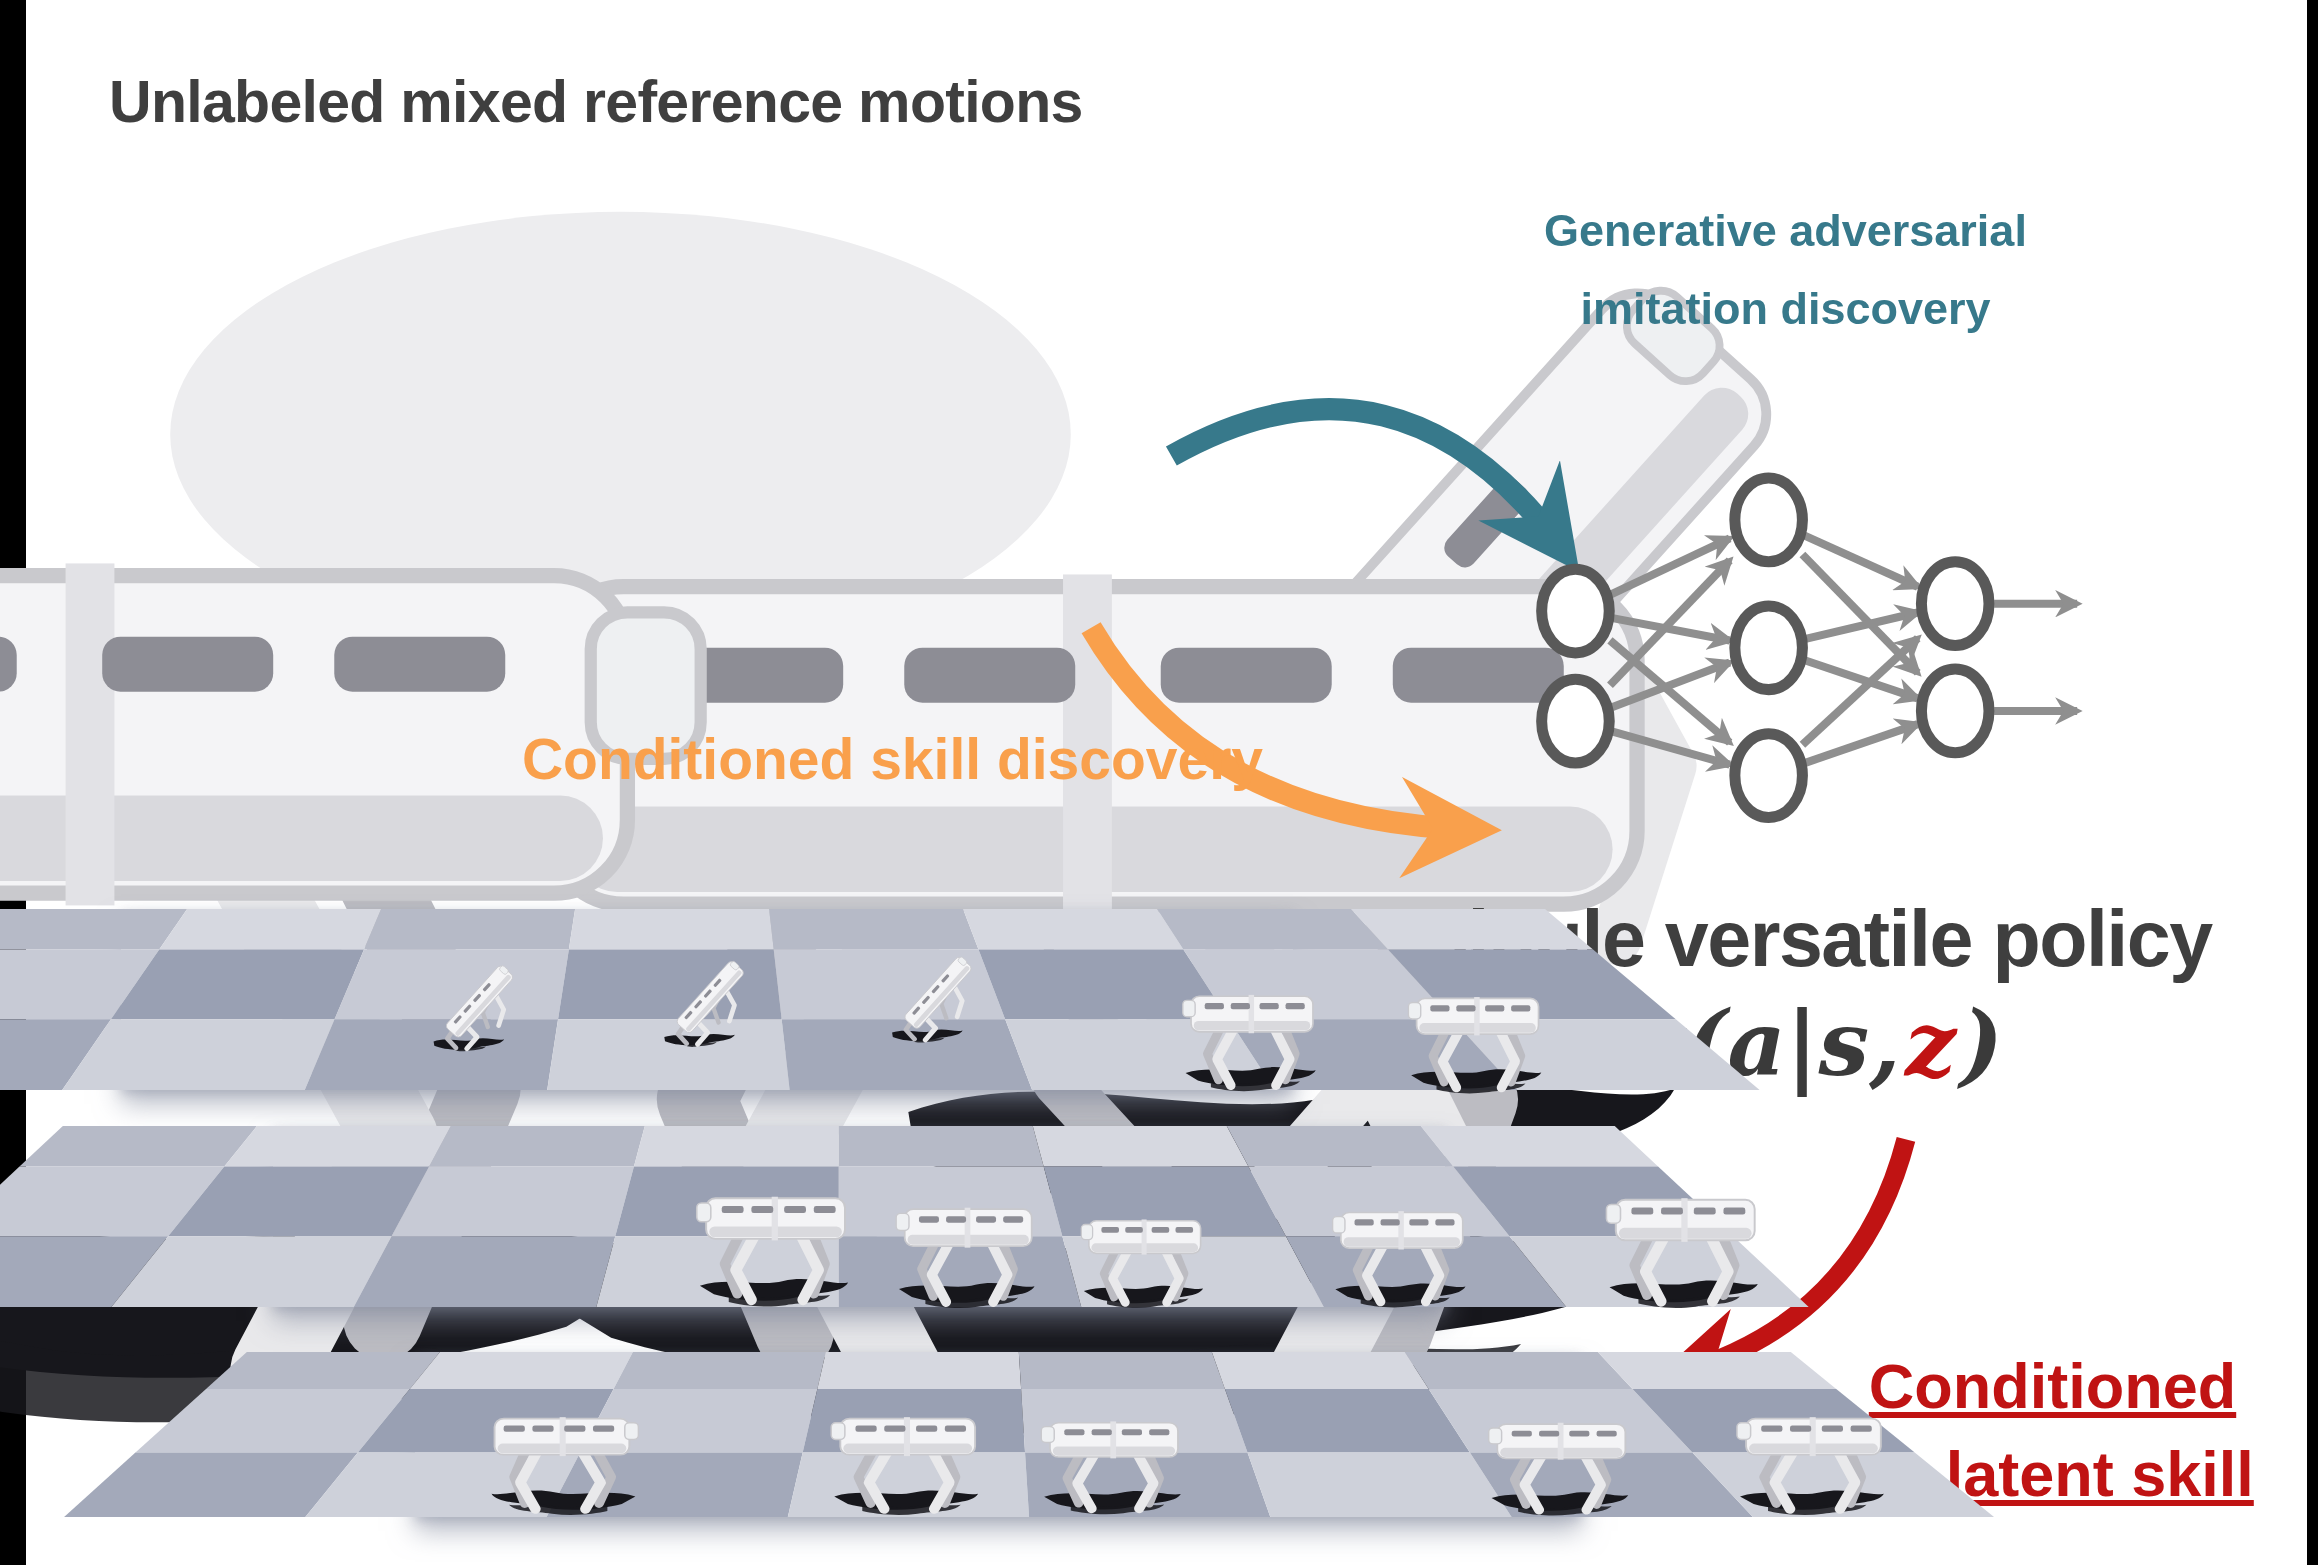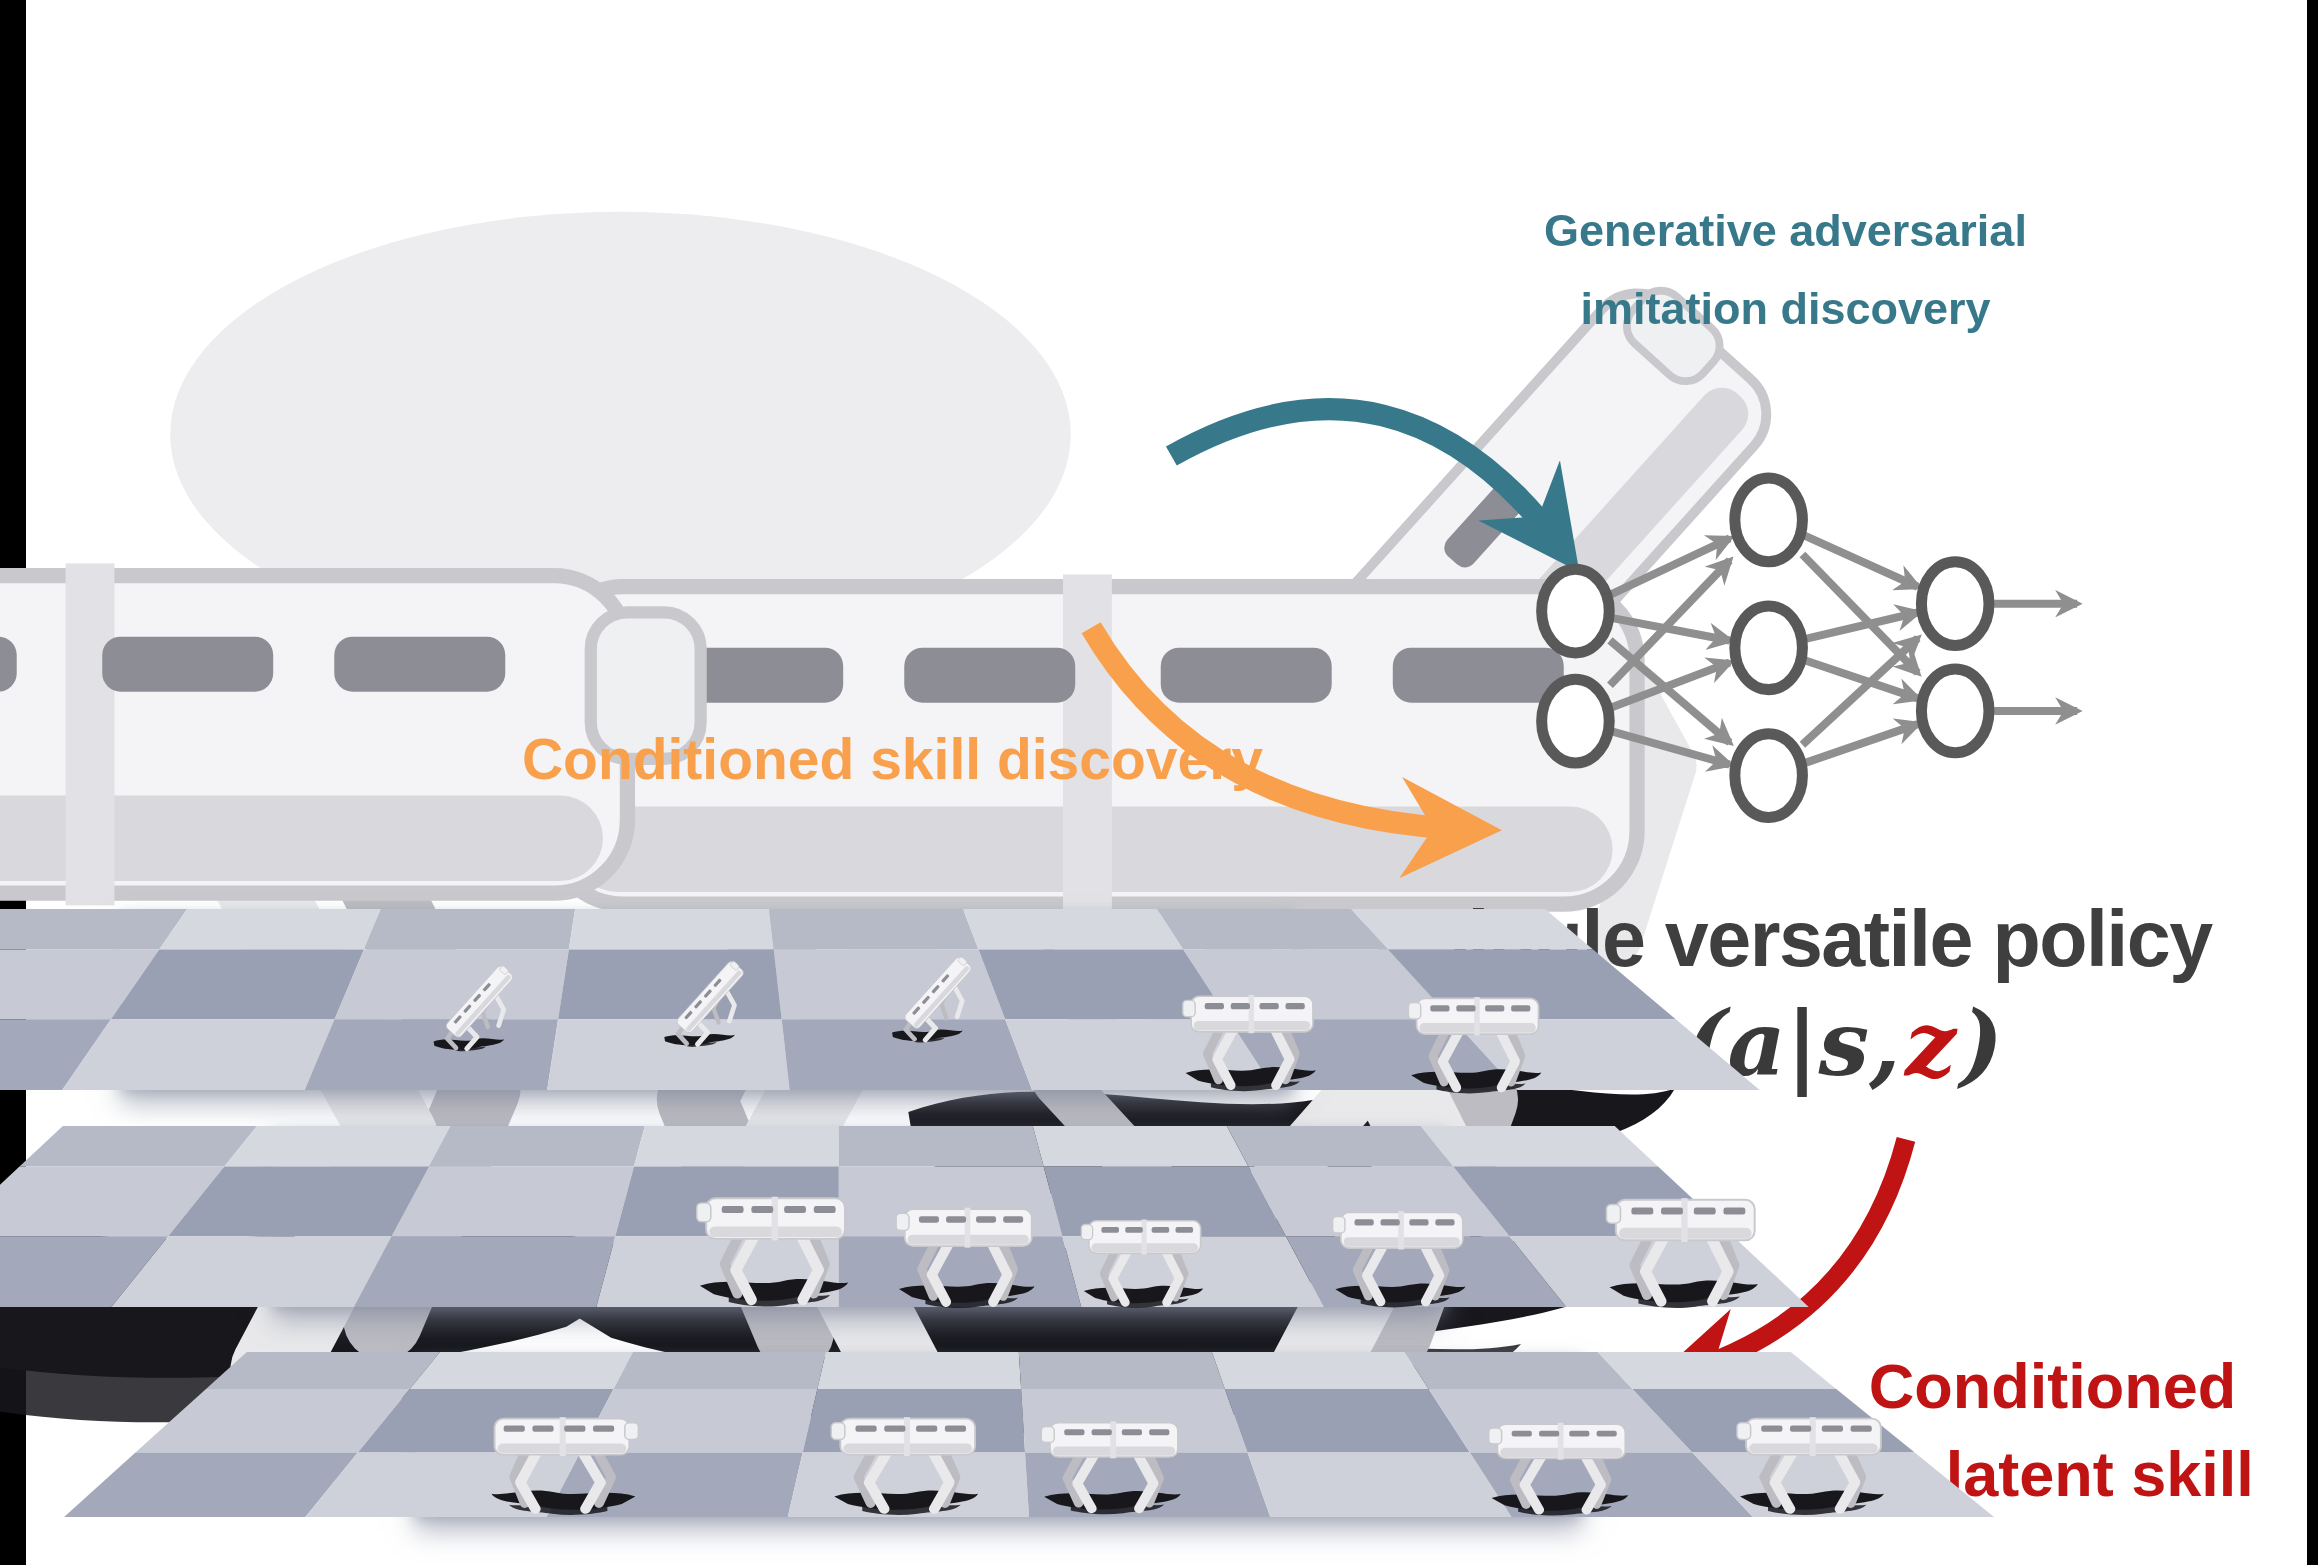--- a/index.html
+++ b/index.html
@@ -13,21 +13,21 @@
   .gail-label{left:1451px;top:192px;width:669px;text-align:center;font-size:45px;line-height:78px;
               font-weight:700;color:var(--teal,#37798b);}
   .usd-label{left:448px;top:726px;width:889px;text-align:center;font-size:57px;font-weight:700;
              color:var(--orange,#f9a04c);white-space:nowrap;}
   .policy-title{left:1344px;top:893px;width:940px;text-align:center;font-size:79px;font-weight:700;
                 color:var(--ink,#3f3f3f);letter-spacing:-1.5px;white-space:nowrap;}
   .formula{left:1550px;top:990px;width:522px;text-align:center;font-size:90px;font-weight:700;
            font-style:italic;font-family:"DejaVu Serif", serif;color:#3a3a3a;white-space:nowrap;}
   .formula .z{color:var(--red,#c01313);padding:0 4.4px;}
   .cond-label{left:1821px;top:1342px;width:463px;text-align:center;font-size:63px;line-height:88px;
-              font-weight:700;color:var(--red,#c01313);}
+              font-weight:700;color:var(--red,#c01313);text-decoration:underline;}
   .strip{position:absolute;box-shadow:0 14.7px 25px rgba(130,136,156,.55), 0 4.4px 10.3px rgba(130,136,156,.35);}
   .strip svg{display:block;}
   svg{overflow:visible;}
 </style>
 </head>
 <body>
 
 <div class="canvas">
 
   <svg width="0" height="0" style="position:absolute" aria-hidden="true">
@@ -78,20 +78,21 @@
           <rect x="250" y="188" width="26" height="9" rx="3" fill="#8d8d95"></rect>
           <rect x="322" y="184" width="16" height="24" rx="6" fill="#eef0f2" stroke="#c9c9cd" stroke-width="2"></rect>
         </g>
       </symbol>
     </defs>
   </svg>
 
   <div class="bar bar-left"></div>
   <div class="bar bar-right"></div>
 
+  <div class="abs title">Unlabeled mixed reference motions</div>
 
   <svg class="abs" style="left:165px;top:73px" width="911" height="595" viewBox="0 0 1240 810">
     <ellipse cx="620" cy="492" rx="613" ry="303" fill="#ededef"></ellipse>
     <use href="#robot-rear" transform="translate(400,130) scale(1.85)"></use>
     <use href="#robot-stand" transform="translate(55,400) scale(1.95)"></use>
     <g transform="translate(650,385) scale(1.95)">
       <use href="#robot-stand" transform="translate(230,0) scale(-1,1)"></use>
     </g>
   </svg>
 

